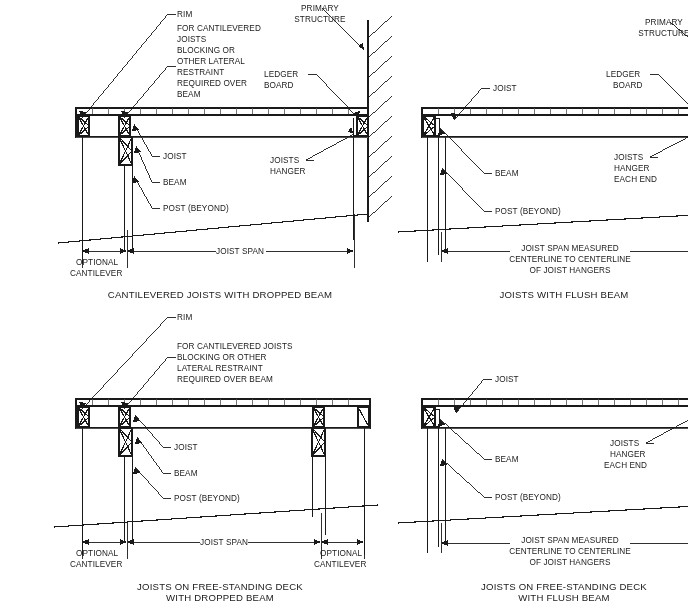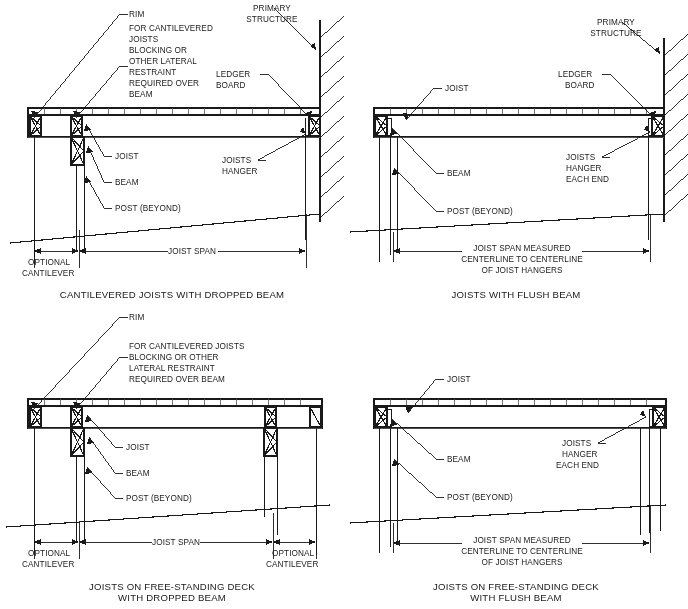--- a/index.html
+++ b/index.html
@@ -1,21 +1,21 @@
 <!DOCTYPE html>
 <html><head>
 <meta charset="utf-8">
 <style>
   html,body{margin:0;padding:0;background:#ffffff;}
   body{
     width:688px;height:609px;position:relative;overflow:hidden;
     font-family:"Liberation Sans", sans-serif;
     color:#1a1a1a;
   }
-  .panel{position:absolute;}
+  .panel{position:absolute;padding-left:48px;}
   svg{display:block;}
   text{font-family:"Liberation Sans", sans-serif;fill:#1a1a1a;}
   .lbl{font-size:8.2px;letter-spacing:.1px;}
   .cap{font-size:9.6px;letter-spacing:.2px;}
 </style>
 </head>
 <body>
 
 <div class="panel" style="left:0;top:0;width:344px;height:305px;">
 <svg width="344" height="305" viewBox="0 0 344 305">

